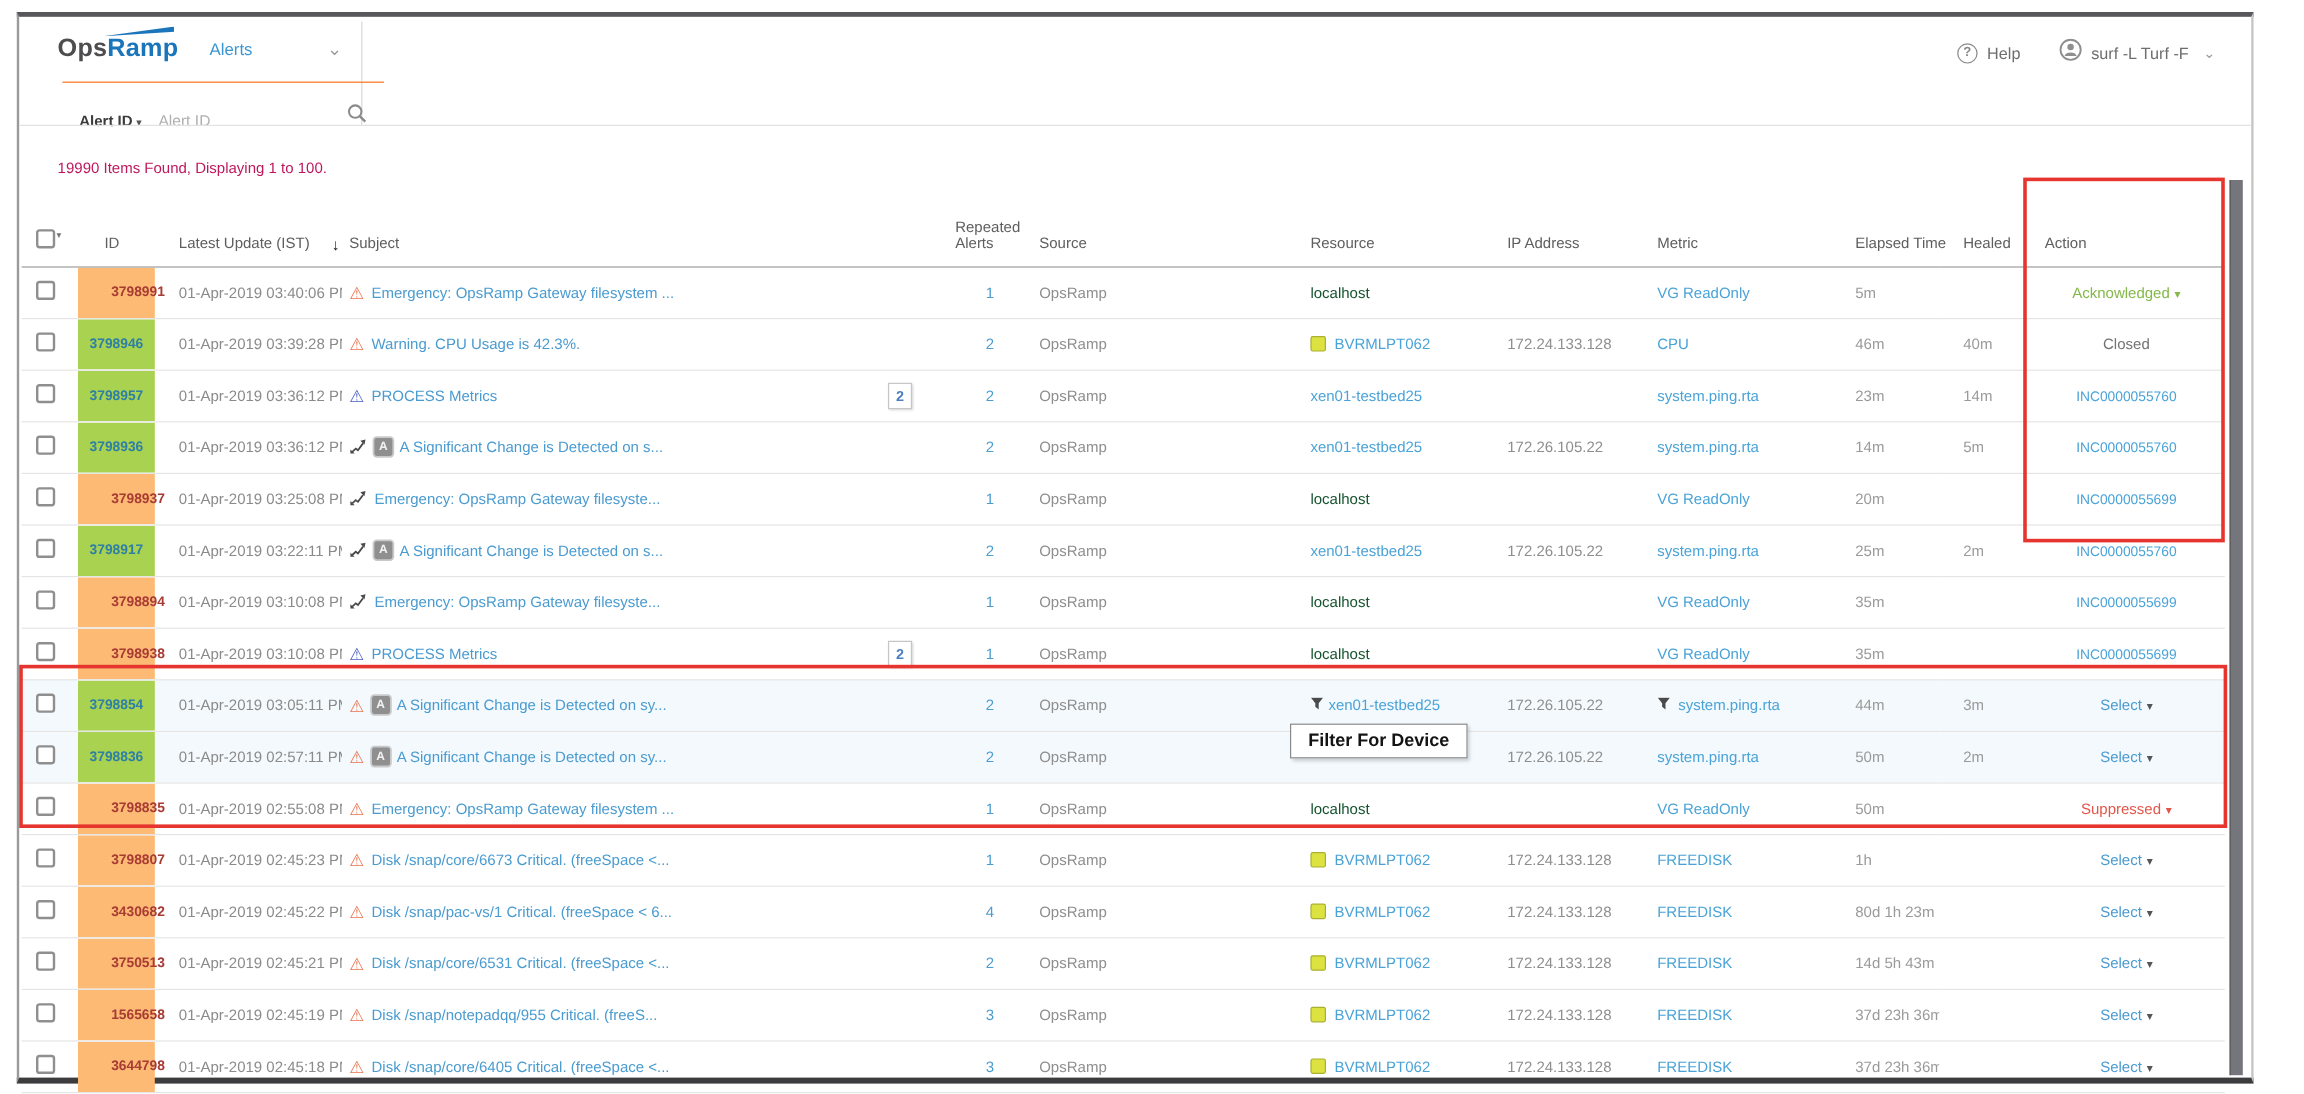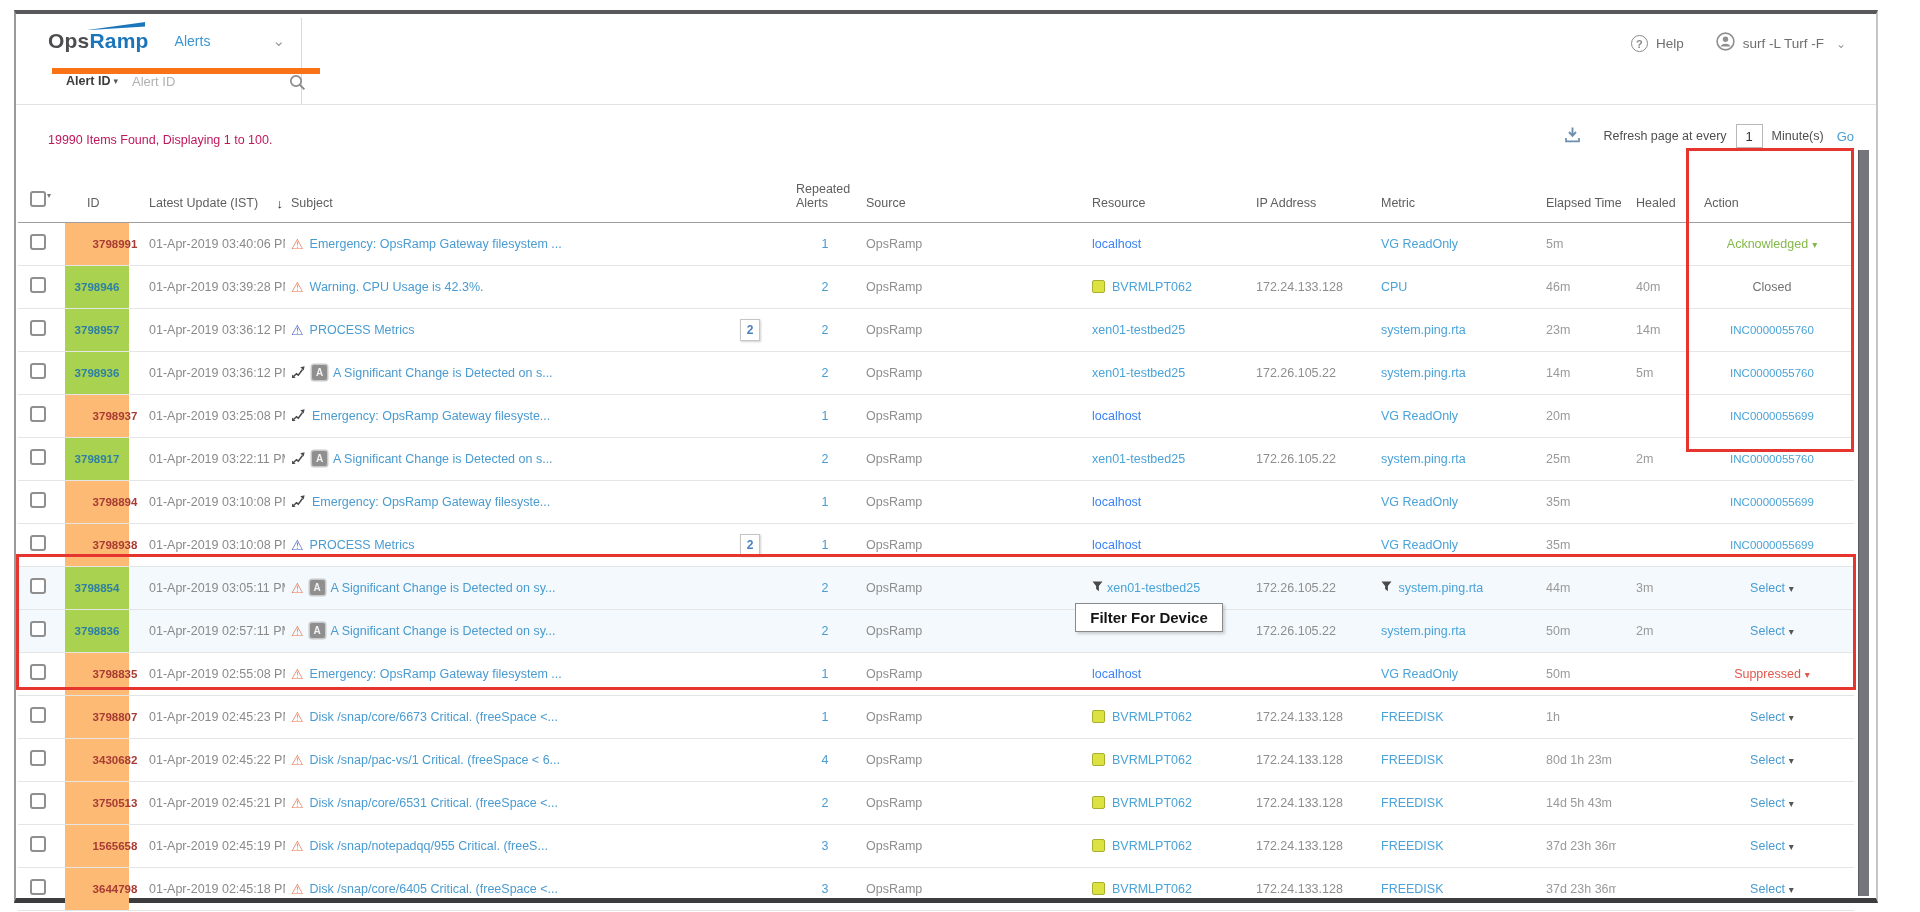--- a/index.html
+++ b/index.html
@@ -11,22 +11,22 @@
   .brandbox { position:absolute; left:18px; top:4px; width:268px; height:86px; border-right:1px solid #d9d9d9; }
   .brand-row { height:46px; display:flex; align-items:center; padding-left:14px;text-align:center; }
   .logo { position:relative; display:inline-flex; align-items:baseline; font-size:21px; letter-spacing:.2px; }
   .logo .ops { color:#4d4d4f; font-weight:600; }
   .ramp-wrap { position:relative; display:inline-block; }
   .logo .ramp { color:#1b75bb; font-weight:700; }
   .swoosh { position:absolute; left:-2px; top:-7px; width:58px; height:8px; background:#1b75bb;
             clip-path:polygon(0 100%, 100% 0, 100% 55%, 4% 100%); }
   .nav-current { margin-left:26px; color:#3a96d2; font-size:14px; }
   .nav-chevron { margin-left:auto; margin-right:16px; color:#9a9a9a; font-size:15px; }
-  .search-row { position:absolute; left:18px; top:50px; width:268px; height:40px; border-top:6px solid #f97316;
-                display:flex; align-items:flex-start; padding-left:14px; }
+  .search-row { position:absolute; left:18px; top:50px; width:268px; height:40px; border-top:1px solid #f97316;
+                display:flex; align-items:flex-end; padding-left:14px; }
   .field-sel { font-size:12.5px; font-weight:bold; color:#3c3c3c; }
   .field-caret { font-size:9px; color:#555; margin:2px 0 0 3px; }
   .search-input { border:none; outline:none; margin-left:14px; width:130px; font-size:13px; color:#666;
                   font-family:"Liberation Sans",sans-serif; }
   .search-input::placeholder { color:#b0b0b0; }
   .search-ic { margin-left:auto; margin-right:14px; }
   .topright { position:absolute; right:30px; top:18px; display:flex; align-items:center; gap:8px; }
   .help-ic { width:17px; height:17px; border:1.6px solid #8a8a8a; border-radius:50%; color:#8a8a8a;
              font-size:11px; font-weight:bold; display:inline-flex; align-items:center; justify-content:center; }
   .top-label { color:#6e6e6e; font-size:13.5px; }
@@ -83,21 +83,21 @@
   tr.has-dup .dup-badge { display:block; }
   .c-rep { text-align:center; }
   .rep-link { color:#4a9bd0; cursor:pointer; }
   .c-res { padding-left:12px; }
   .res-flex { display:flex; align-items:center; height:42px; }
   .dev-ic { display:none; width:13px; height:13px; background:#dce23f; border:1px solid #a9b02f; border-radius:2px; margin-right:7px; }
   .res-device .dev-ic { display:inline-block; }
   .filter-ic { display:none; margin-right:4px; }
   .res-filter-link .filter-ic { display:inline-block; }
   .res-link-a { color:#4aa3d8; cursor:pointer; }
-  .res-plainlbl { color:#3b82f6; }
+  .res-plainlbl { color:#14532d; }
   .c-metric .m-filter-ic { display:none; margin-right:3px; }
   .c-metric.m-filter .m-filter-ic { display:inline-block; }
   .metric-link { color:#4aa3d8; cursor:pointer; }
   .c-elapsed { color:#9a9a9a; }
   .c-healed { padding-left:20px; color:#9a9a9a; }
   .c-action { text-align:center; }
   .action-link { cursor:pointer; font-size:12.5px; }
   .action-caret { font-size:10px; margin-left:4px; }
   .action-ack { color:#85b84a; }
   .action-closed { color:#737373; cursor:default; }
@@ -153,32 +153,20 @@
           <path d="M4.4 14.6 a5.3 4 0 0 1 10.2 0" fill="#8f8f8f"></path>
         </svg>
     </span>
     <span class="top-label">surf -L Turf -F</span>
     <span class="user-chevron">⌄</span>
   </div>
 
   <div class="hr1"></div>
 
   <div class="summary">19990 Items Found, Displaying  1  to  100.</div>
-  <div class="refresh">
-    <span class="dl-ic">
-      <svg width="17" height="17" viewBox="0 0 17 17">
-          <path d="M8.5 1.5 v7.5 M5 6 l3.5 3.8 L12 6" fill="none" stroke="#6d8fae" stroke-width="1.9"></path>
-          <path d="M2 12 v3.3 h13 V12" fill="none" stroke="#6d8fae" stroke-width="1.7"></path>
-        </svg>
-    </span>
-    <span>Refresh page at every</span>
-    <input class="interval-input" value="1" style="">
-    <span>Minute(s)</span>
-    <span class="go-link">Go</span>
-  </div>
 
   <div class="tablewrap">
     <table>
       <colgroup>
         <col style="width:47px">
           <col style="width:80px">
           <col style="width:140px">
           <col style="width:505px">
         <col style="width:70px">
           <col style="width:220px">

